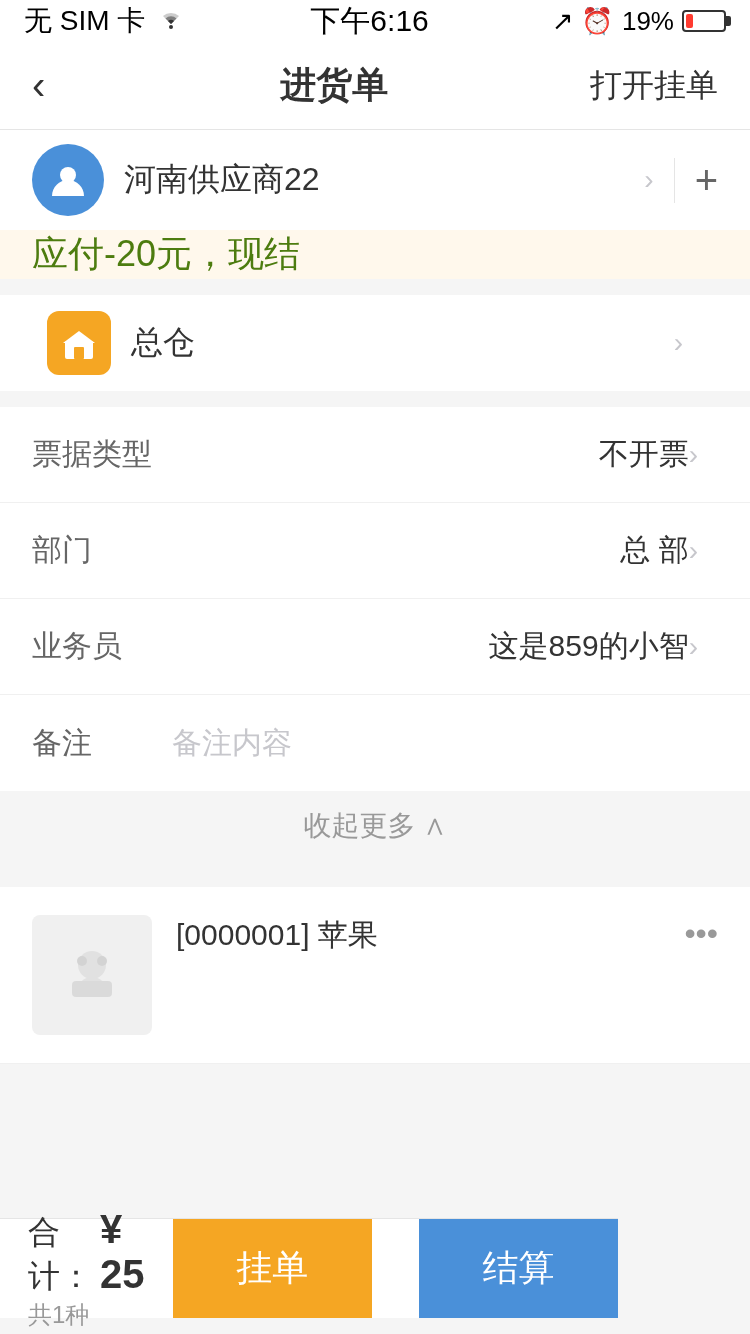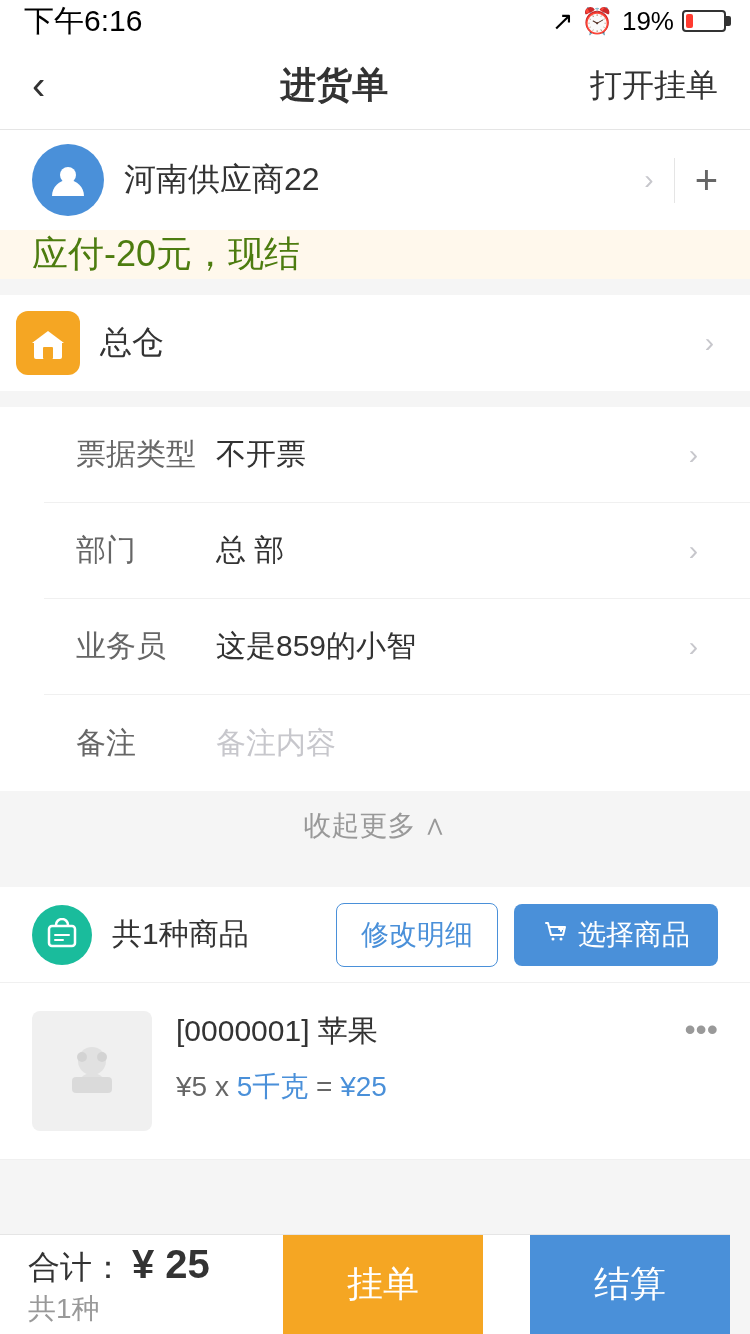--- a/index.html
+++ b/index.html
@@ -81,43 +81,43 @@
       background: #fff8ec;
       padding: 0 32px;
       font-size: 36px;
       color: #4d7c0f;
     }
 
     
     .warehouse-row {
       display: flex;
       align-items: center;
-      padding: 0 16px;
+      padding: 0 47px;
       height: 96px;
       background: #fff;
     }
     .warehouse-icon-wrap {
       width: 64px; height: 64px; border-radius: 12px; background: #f5a623;
       display: flex; align-items: center; justify-content: center;
       margin-right: 20px; flex-shrink: 0;
     }
     .warehouse-name { flex: 1; font-size: 32px; color: #333; }
 
     
-    .form-section { background: #fff; padding-left: 44px; }
+    .form-section { background: #fff; }
     .form-row {
       display: flex;
       align-items: center;
       padding: 0 32px;
       height: 96px;
       border-bottom: 1px solid #f0f0f0;
     }
     .form-row:last-child { border-bottom: none; }
     .form-label { width: 140px; font-size: 30px; color: #666; flex-shrink: 0; }
-    .form-value { flex: 1; font-size: 30px; color: #333; }
+    .form-value { flex: 1; font-size: 30px; color: #333; text-align: right; }
     .form-placeholder { flex: 1; font-size: 30px; color: #c7c7cc; }
 
     
     .collapse-row {
       background: #f5f5f5;
       height: 80px;
       display: flex;
       justify-content: center;
       font-size: 28px;
       color: #999;
@@ -176,36 +176,36 @@
     .product-thumb svg { width: 64px; height: 64px; opacity: 0.4; }
     .product-info { flex: 1; }
     .product-name { font-size: 30px; color: #333; margin-bottom: 16px; }
     .product-price { font-size: 28px; color: #666; }
     .product-price .price-highlight { color: #4a90d9; }
     .more-btn { color: #999; font-size: 32px; }
 
     
     .footer-bar {
       position: fixed;
-      bottom: 0; left: 0; width: 730px;
+      bottom: 16px; left: 0; width: 618px;
       height: 100px;
       display: flex;
       background: #fff;
       border-top: 1px solid #e5e5e5;
     }
     .footer-total {
       flex: 1;
       display: flex;
       flex-direction: column;
       justify-content: center;
       padding: 0 28px;
     }
     .footer-total-row { font-size: 32px; color: #333; display: flex; align-items: baseline; gap: 8px; }
     .footer-total-amount { font-size: 40px; font-weight: 600; color: #333; }
-    .footer-total-sub { font-size: 28px; color: #999; }
+    .footer-total-sub { font-size: 24px; color: #999; }
     .btn-hang {
       width: 200px;
       background: #f5a623;
       color: #fff;
       font-size: 36px;
       display: flex;
       align-items: center;
       justify-content: center;
       cursor: pointer;
     }
@@ -218,20 +218,31 @@
       align-items: center;
       justify-content: center;
       cursor: pointer;
       margin-left: 47px;
     }
   </style>
 </head>
 <body>
 
 <div class="status-bar">
+  <div class="status-left">
+    <span>无 SIM 卡</span>
+    <span>
+      <svg width="32" height="24" viewBox="0 0 32 24" fill="none">
+        <path d="M16 18l3-3a4.2 4.2 0 00-6 0l3 3z" fill="#333"></path>
+        <path d="M16 18l5.5-5.5a7.8 7.8 0 00-11 0L16 18z" fill="#333" opacity="0.5"></path>
+        <path d="M16 18l8-8a12.5 12.5 0 00-16 0l8 8z" fill="#333" opacity="0.25"></path>
+        <circle cx="16" cy="21" r="2" fill="#333"></circle>
+      </svg>
+    </span>
+  </div>
   <div class="status-center">下午6:16</div>
   <div class="status-right">
     <span>↗</span>
     <span>⏰</span>
     <span>19%</span>
     <div class="battery-icon">
       <div class="battery-fill"></div>
     </div>
   </div>
 </div>
@@ -293,64 +304,36 @@
       <span class="form-label">备注</span>
       <span class="form-placeholder">备注内容</span>
     </div>
   </div>
 
   <div class="collapse-row">
     <span>收起更多 ∧</span>
   </div>
 
   <div class="products-section section-card">
-    <div class="products-header">
-      <div class="products-icon-wrap">
-        <svg width="34" height="34" viewBox="0 0 34 34" fill="none">
-          <rect x="4" y="8" width="26" height="20" rx="3" stroke="#fff" stroke-width="2.5"></rect>
-          <path d="M11 8V7a6 6 0 0112 0v1" stroke="#fff" stroke-width="2.5"></path>
-          <path d="M10 17h14M10 22h8" stroke="#fff" stroke-width="2" stroke-linecap="round"></path>
-        </svg>
-      </div>
-      <span class="products-count">共1种商品</span>
-      <button class="btn-modify">修改明细</button>
-      <button class="btn-select">
-        <span>
-          <svg width="28" height="28" viewBox="0 0 28 28" fill="none">
-            <path d="M4 6h2l3 12h12l2-8H8" stroke="#fff" stroke-width="2" stroke-linecap="round" stroke-linejoin="round"></path>
-            <circle cx="11" cy="22" r="1.5" fill="#fff"></circle>
-            <circle cx="19" cy="22" r="1.5" fill="#fff"></circle>
-            <path d="M19 10v4M17 12h4" stroke="#fff" stroke-width="2" stroke-linecap="round"></path>
-          </svg>
-        </span>
-        <span>选择商品</span>
-      </button>
-    </div>
 
     <div class="product-item">
       <div class="product-thumb">
         <svg viewBox="0 0 64 64" fill="none">
           <circle cx="32" cy="22" r="14" fill="#ccc"></circle>
           <path d="M20 42c0-4 5.4-8 12-8s12 4 12 8" fill="#ccc"></path>
           <circle cx="22" cy="18" r="5" fill="#aaa"></circle>
           <circle cx="42" cy="18" r="5" fill="#aaa"></circle>
           <rect x="12" y="38" width="40" height="16" rx="4" fill="#bbb"></rect>
         </svg>
       </div>
       <div class="product-info">
         <div class="product-name">
           <span>[0000001] </span>
           <span>苹果</span>
         </div>
-        <div class="product-price">
-          <span>¥5 x </span>
-          <span class="price-highlight">5千克</span>
-          <span> = </span>
-          <span class="price-highlight">¥25</span>
-        </div>
       </div>
       <span class="more-btn">•••</span>
     </div>
   </div>
 
   <div style="height: 100px;"></div>
 </div>
 
 <div class="footer-bar">
   <div class="footer-total">

